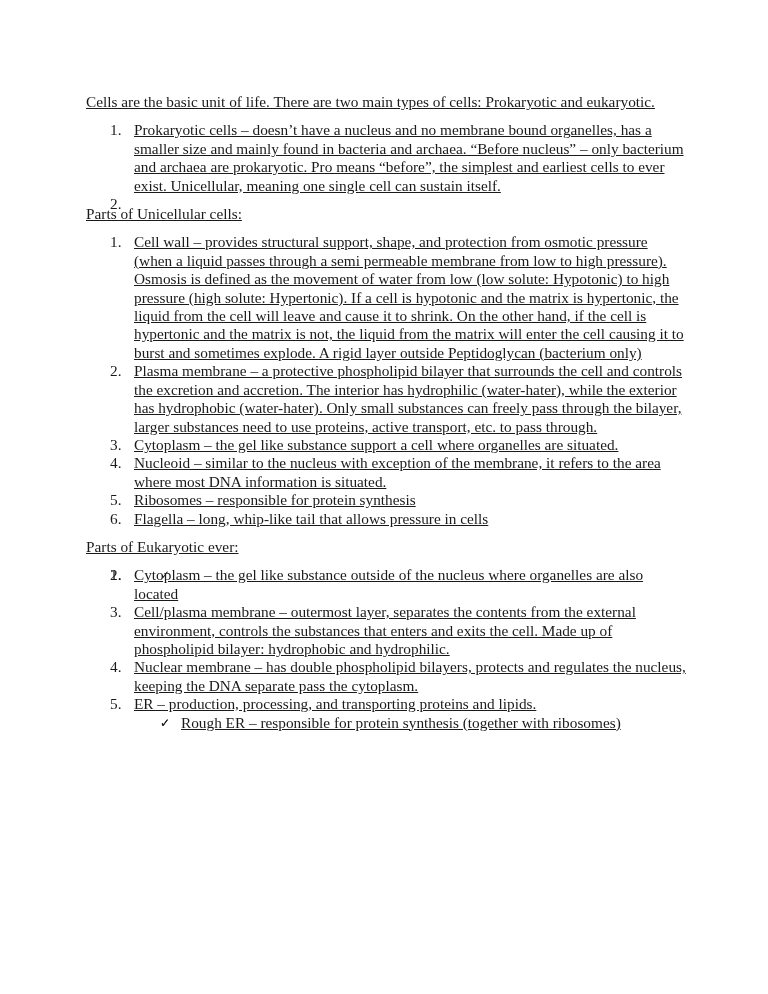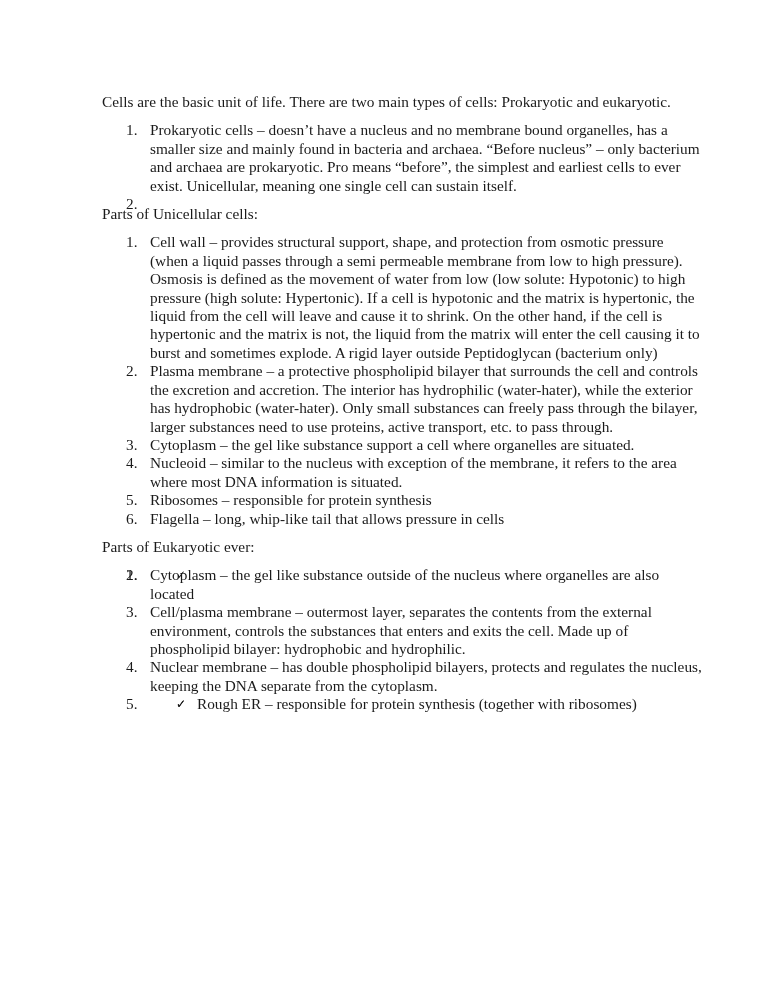--- a/index.html
+++ b/index.html
@@ -12,23 +12,24 @@
       height: 994px;
       position: relative;
       overflow: hidden;
       font-family: "Liberation Serif", "DejaVu Serif", serif;
       font-size: 15.3px;
       line-height: 18.4px;
       color: #1a1a1a;
     }
     .page {
       position: absolute;
-      left: 102px;
+      left: 86px;
       top: 93px;
       width: 600px;
+      text-decoration: underline;
     }
     p.para {
       margin: 0 0 10px 0;
     }
     ol.list {
       margin: 0 0 10px 0;
       padding: 0;
       list-style: none;
     }
     ol.list > li {
@@ -118,24 +119,25 @@
     <li>
       <span class="num">2.</span>
       <span>Cytoplasm – the gel like substance outside of the nucleus where organelles are also located</span>
     </li>
     <li>
       <span class="num">3.</span>
       <span>Cell/plasma membrane – outermost layer, separates the contents from the external environment, controls the substances that enters and exits the cell. Made up of phospholipid bilayer: hydrophobic and hydrophilic.</span>
     </li>
     <li>
       <span class="num">4.</span>
-      <span>Nuclear membrane – has double phospholipid bilayers, protects and regulates the nucleus, keeping the DNA separate from the cytoplasm.</span>
+      <span>Nuclear membrane – has double phospholipid bilayers, protects and regulates the nucleus, keeping the DNA separate pass the cytoplasm.</span>
     </li>
     <li>
       <span class="num">5.</span>
+      <span>ER – production, processing, and transporting proteins and lipids.</span>
       <ul class="checks">
         <li>
           <span class="check">✓</span>
         </li>
         <li>
           <span class="check">✓</span>
           <span>Rough ER – responsible for protein synthesis (together with ribosomes)</span>
         </li>
       </ul>
     </li>

